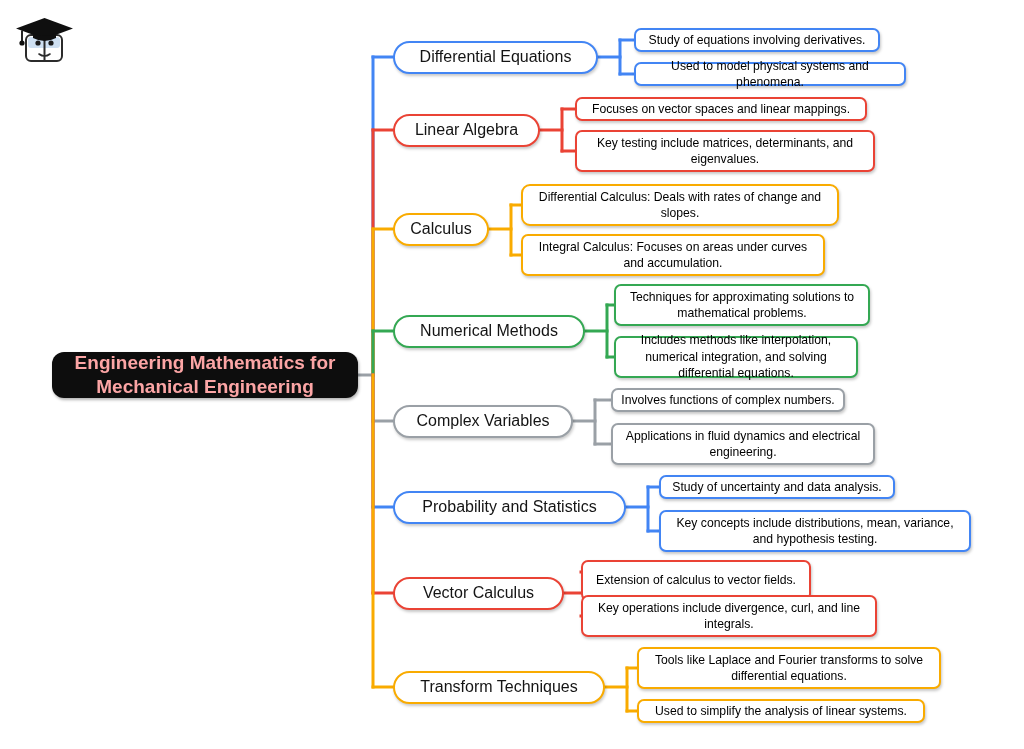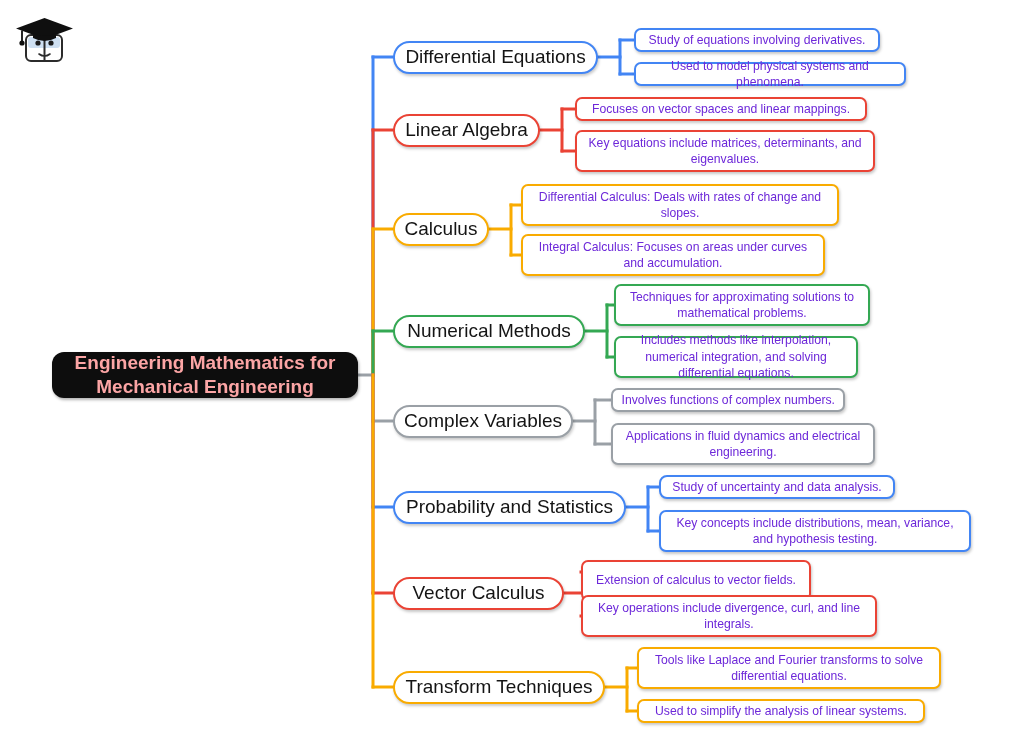--- a/index.html
+++ b/index.html
@@ -77,35 +77,35 @@
     line-height: 1.25;
     padding: 4px 10px;
     box-shadow: 1px 2px 3px rgba(0,0,0,0.30);
   }
 
   .branch-node {
     background: #ffffff;
     border-style: solid;
     border-width: 2.5px;
     border-radius: 18px;
-    font-size: 19px;
+    font-size: 16px;
     color: #141414;
     line-height: 1.1;
     padding: 2px 12px;
     white-space: nowrap;
     box-shadow: 1px 2px 3px rgba(0,0,0,0.22);
   }
 
   .leaf-node {
     background: #ffffff;
     border-style: solid;
     border-width: 2px;
     border-radius: 7px;
     font-size: 12.2px;
-    color: #6d28d9;
+    color: #000000;
     line-height: 1.35;
     padding: 2px 8px;
     box-shadow: 1px 2px 3px rgba(0,0,0,0.22);
   }
 </style>
 </head>
 <body>
 
 <div id="canvas">
 
@@ -196,53 +196,53 @@
       <div class="node leaf-node" style="left: 634px; top: 62px; width: 272px; height: 24px; border-color: rgb(66, 133, 244);">
         <span>Used to model physical systems and phenomena.</span>
       </div>
       <div class="node branch-node" style="left: 393px; top: 113.5px; width: 147px; height: 33px; border-color: rgb(234, 67, 53);">
         <span>Linear Algebra</span>
       </div>
       <div class="node leaf-node" style="left: 575px; top: 97px; width: 292px; height: 24px; border-color: rgb(234, 67, 53);">
         <span>Focuses on vector spaces and linear mappings.</span>
       </div>
       <div class="node leaf-node" style="left: 575px; top: 130px; width: 300px; height: 42px; border-color: rgb(234, 67, 53);">
-        <span>Key equations include matrices, determinants, and eigenvalues.</span>
+        <span>Key testing include matrices, determinants, and eigenvalues.</span>
       </div>
       <div class="node branch-node" style="left: 393px; top: 212.5px; width: 96px; height: 33px; border-color: rgb(249, 171, 0);">
         <span>Calculus</span>
       </div>
-      <div class="node leaf-node" style="left: 521px; top: 184px; width: 318px; height: 42px; border-color: rgb(249, 171, 0);">
+      <div class="node leaf-node" style="left: 521px; top: 184px; width: 318px; height: 42px; border-color: rgb(249, 171, 0); border-radius: 9px;">
         <span>Differential Calculus: Deals with rates of change and slopes.</span>
       </div>
       <div class="node leaf-node" style="left: 521px; top: 234px; width: 304px; height: 42px; border-color: rgb(249, 171, 0);">
         <span>Integral Calculus: Focuses on areas under curves and accumulation.</span>
       </div>
       <div class="node branch-node" style="left: 393px; top: 314.5px; width: 192px; height: 33px; border-color: rgb(52, 168, 83);">
         <span>Numerical Methods</span>
       </div>
       <div class="node leaf-node" style="left: 614px; top: 284px; width: 256px; height: 42px; border-color: rgb(52, 168, 83);">
         <span>Techniques for approximating solutions to mathematical problems.</span>
       </div>
       <div class="node leaf-node" style="left: 614px; top: 336px; width: 244px; height: 42px; border-color: rgb(52, 168, 83);">
         <span>Includes methods like interpolation, numerical integration, and solving differential equations.</span>
       </div>
       <div class="node branch-node" style="left: 393px; top: 404.5px; width: 180px; height: 33px; border-color: rgb(154, 160, 166);">
         <span>Complex Variables</span>
       </div>
-      <div class="node leaf-node" style="left: 611px; top: 388px; width: 234px; height: 24px; border-color: rgb(154, 160, 166); justify-content: flex-end;">
+      <div class="node leaf-node" style="left: 611px; top: 388px; width: 234px; height: 24px; border-color: rgb(154, 160, 166);">
         <span>Involves functions of complex numbers.</span>
       </div>
       <div class="node leaf-node" style="left: 611px; top: 423px; width: 264px; height: 42px; border-color: rgb(154, 160, 166);">
         <span>Applications in fluid dynamics and electrical engineering.</span>
       </div>
       <div class="node branch-node" style="left: 393px; top: 490.5px; width: 233px; height: 33px; border-color: rgb(66, 133, 244);">
         <span>Probability and Statistics</span>
       </div>
-      <div class="node leaf-node" style="left: 659px; top: 475px; width: 236px; height: 24px; border-color: rgb(66, 133, 244); border-radius: 8px;">
+      <div class="node leaf-node" style="left: 659px; top: 475px; width: 236px; height: 24px; border-color: rgb(66, 133, 244);">
         <span>Study of uncertainty and data analysis.</span>
       </div>
       <div class="node leaf-node" style="left: 659px; top: 510px; width: 312px; height: 42px; border-color: rgb(66, 133, 244);">
         <span>Key concepts include distributions, mean, variance, and hypothesis testing.</span>
       </div>
       <div class="node branch-node" style="left: 393px; top: 576.5px; width: 171px; height: 33px; border-color: rgb(234, 67, 53);">
         <span>Vector Calculus</span>
       </div>
       <div class="node leaf-node" style="left: 581px; top: 560px; width: 230px; height: 41px; border-color: rgb(234, 67, 53);">
         <span>Extension of calculus to vector fields.</span>

